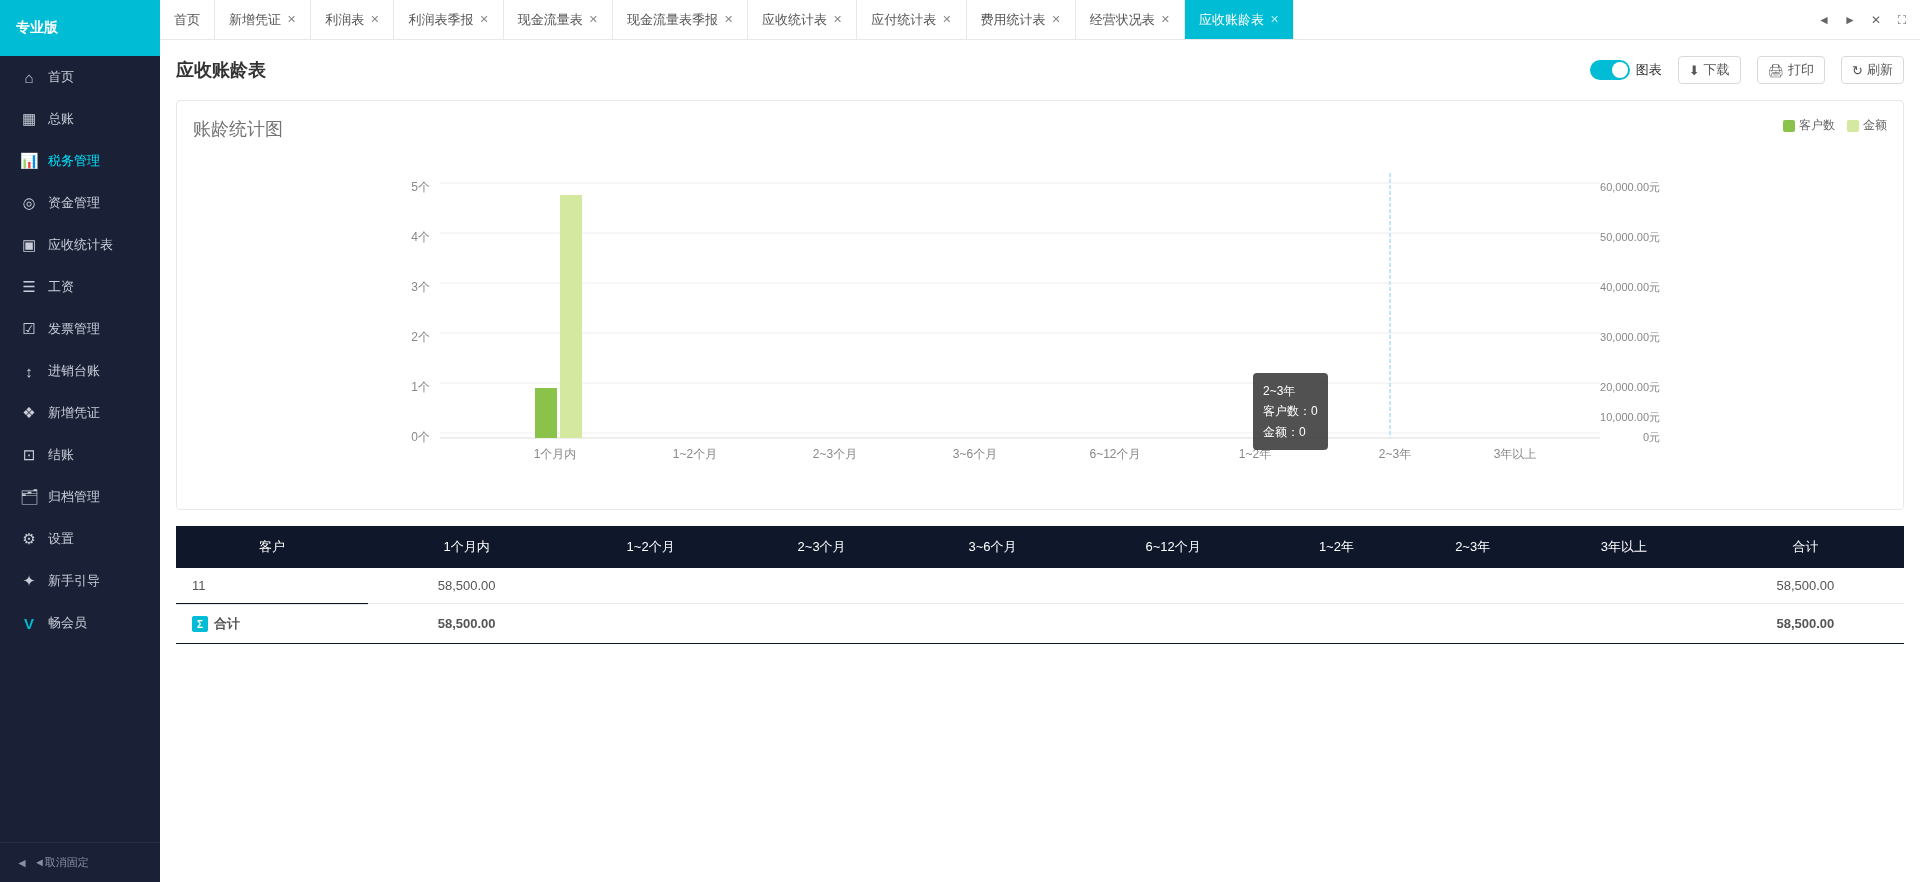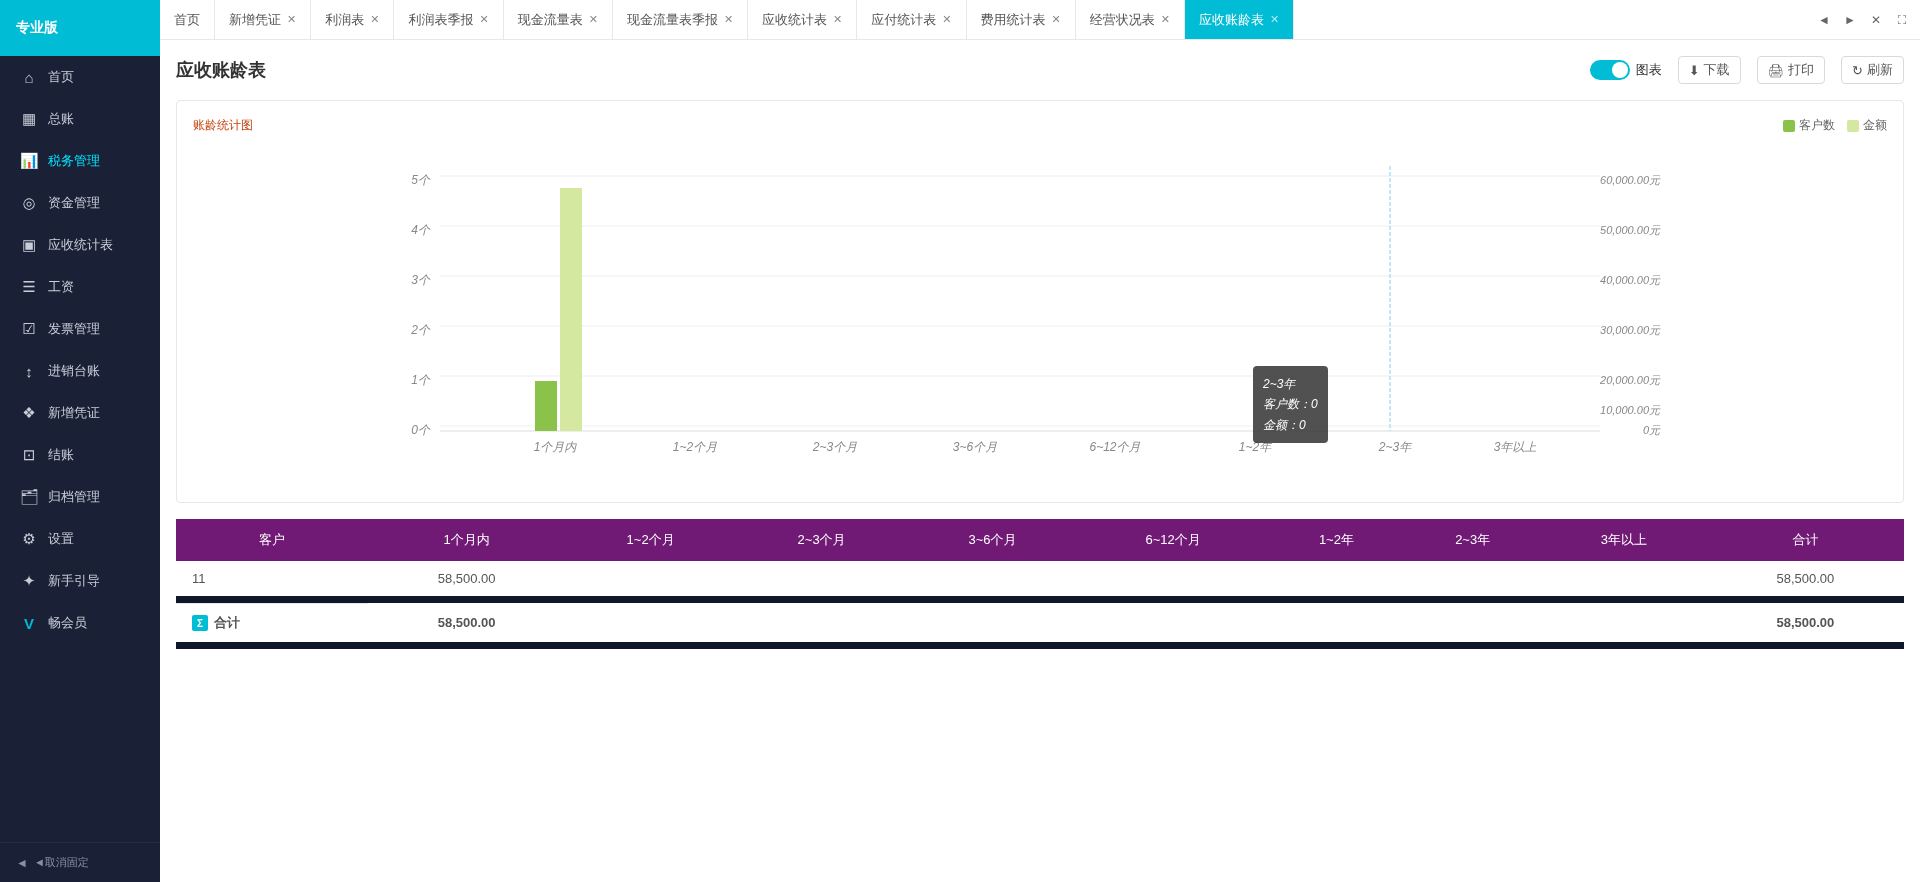--- a/index.html
+++ b/index.html
@@ -173,21 +173,21 @@
 
     
     .chart-container {
       border: 1px solid #e8e8e8;
       border-radius: 4px;
       padding: 16px;
       background: white;
       margin-bottom: 16px;
       position: relative;
     }
-    .chart-title { font-size: 12px; color: #c2410c; margin-bottom: 12px; }
+    .chart-title { font-size: 18px; color: #737373; margin-bottom: 12px; }
     .chart-legend {
       position: absolute;
       top: 16px;
       right: 16px;
       display: flex;
       gap: 12px;
       align-items: center;
       font-size: 12px;
       color: #666;
       font-family: Liberation Serif, serif;
@@ -197,21 +197,20 @@
       width: 12px;
       height: 12px;
       border-radius: 2px;
     }
 
     
     .chart-svg-wrapper {
       width: 100%;
       height: 340px;
       position: relative;
-      font-style: italic;
     }
 
     
     .chart-tooltip {
       position: absolute;
       background: rgba(50,50,50,0.85);
       color: white;
       padding: 8px 10px;
       border-radius: 4px;
       font-size: 12px;
@@ -222,32 +221,32 @@
       white-space: nowrap;
     }
 
     
     .data-table {
       width: 100%;
       border-collapse: collapse;
       font-size: 13px;
     }
     .data-table thead tr {
-      background: #701a75;
+      background: #0f172a;
       color: white;
     }
     .data-table thead th {
       padding: 12px 8px;
       text-align: center;
       font-weight: normal;
       border: none;
     }
     .data-table tbody tr {
       background: white;
-      border-bottom: 7px solid #0f172a;
+      border-bottom: 1px solid #0f172a;
     }
     .data-table tbody td {
       padding: 10px 8px;
       text-align: center;
       color: #555;
     }
     .data-table tbody td:first-child { text-align: left; padding-left: 16px; }
     .total-row td {
       font-weight: bold;
       color: #333;

